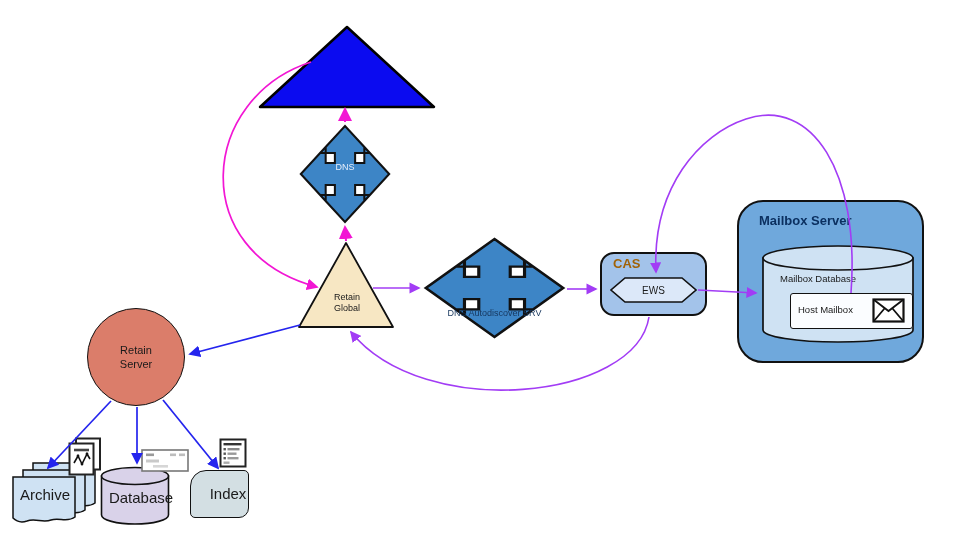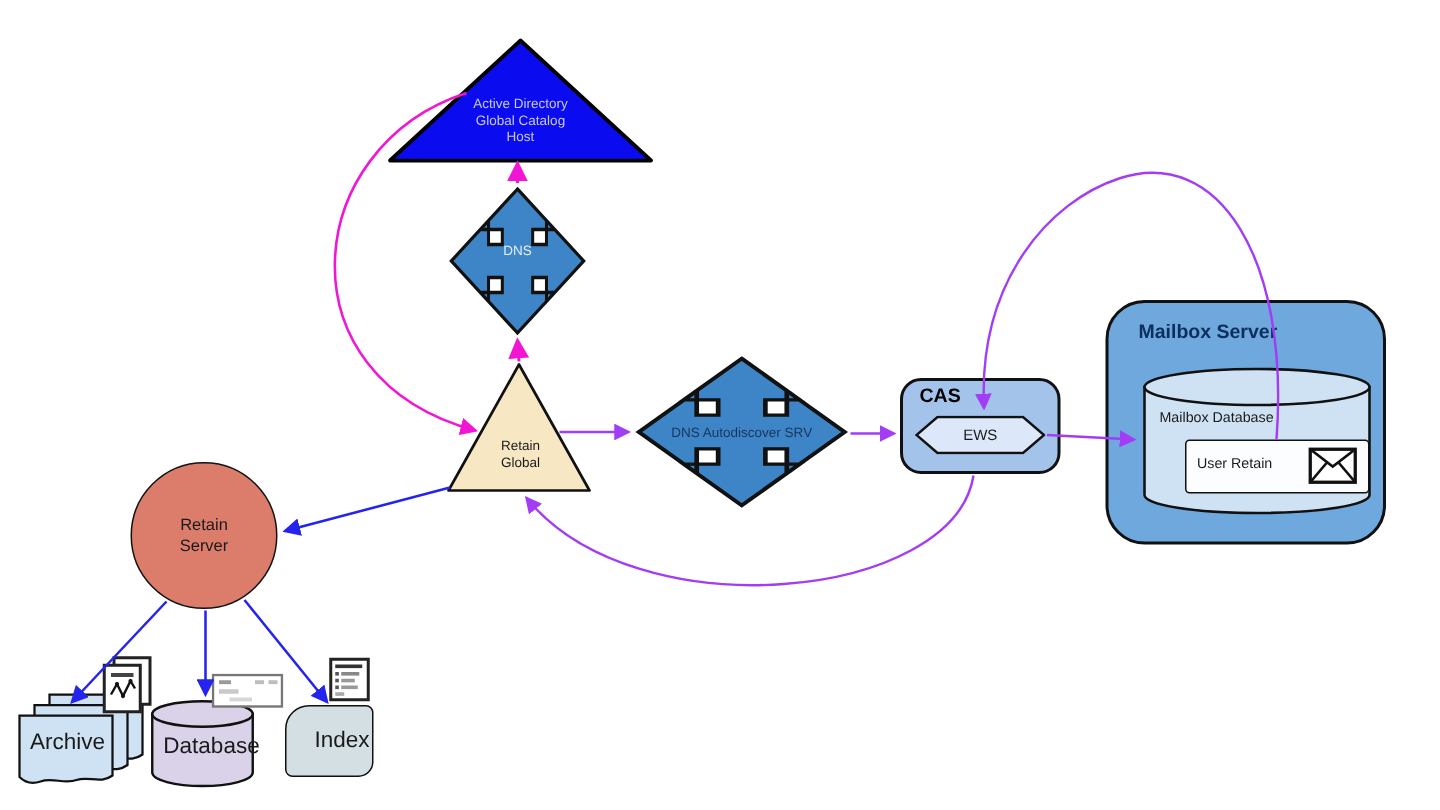--- a/index.html
+++ b/index.html
@@ -9,46 +9,41 @@
   }
   .node{position:absolute;}
   .lbl{
     position:absolute;color:#1a1a1a;text-align:center;
     font-size:15px;line-height:12px;pointer-events:none;
   }
   .lbl.small{font-size:9px;line-height:11px;}
   .lbl.bold-title{font-weight:bold;font-size:13px;text-align:left;}
   .ad-text{color:#c3c8f2;}
   .dns-text{color:#e7eefb;}
-  .srv-text{color:#17375e;}
-  .cas-text{color:#000000;}
+  .srv-text{color:#17375e;margin-top:25px;}
+  .cas-text{color:#a16207;}
   .ms-text{color:#0b3060;}
   .box{position:absolute;box-sizing:border-box;border:2px solid #111;}
   .cas-box{background:#a3c3ea;border-radius:14px;}
   .ms-box{background:#6fa8dc;border-radius:26px;}
   .um-box{background:#fbfdff;border:1.5px solid #111;border-radius:3px;}
   .circle{background:#db7d6a;border:1.5px solid #111;border-radius:50%;}
   .index-card{background:#d3dfe3;border:1.5px solid #111;border-radius:16px 5px 10px 5px;}
   svg{display:block;}
   .connectors{position:absolute;left:0;top:0;pointer-events:none;}
 </style>
 </head>
 <body>
 
 <div class="canvas">
 
   <div class="node" style="left:258px;top:25px;">
     <svg width="178" height="84" viewBox="0 0 178 84">
       <polygon points="89,2 176,82 2,82" fill="#0b0bf0" stroke="#000" stroke-width="2.5" stroke-linejoin="round"></polygon>
     </svg>
-  </div>
-  <div class="lbl small ad-text" style="left:263px;top:64px;width:168px;">
-    <div>Active Directory</div>
-    <div>Global Catalog</div>
-    <div>Host</div>
   </div>
 
   <div class="node" style="left:299px;top:124px;">
     <svg width="92" height="100" viewBox="0 0 100 100" preserveAspectRatio="none">
       <polygon points="50,2 77,29 61,29 61,39 71,39 71,23 98,50 71,77 71,61 61,61 61,71 77,71 50,98 23,71 39,71 39,61 29,61 29,77 2,50 29,23 29,39 39,39 39,29 23,29" fill="#3d85c6" stroke="#111" stroke-width="2.2"></polygon>
     </svg>
   </div>
   <div class="lbl small dns-text" style="left:299px;top:162px;width:92px;">DNS</div>
 
   <div class="node" style="left:297px;top:241px;">
@@ -79,24 +74,24 @@
 
   <div class="box ms-box" style="left:737px;top:200px;width:187px;height:163px;"></div>
   <div class="lbl bold-title ms-text" style="left:759px;top:215px;width:140px;">Mailbox Server</div>
 
   <div class="node" style="left:761px;top:244px;">
     <svg width="154" height="100" viewBox="0 0 154 100">
       <path d="M2 14 V86 A75 12 0 0 0 152 86 V14 Z" fill="#cfe2f3" stroke="#111" stroke-width="1.7"></path>
       <ellipse cx="77" cy="14" rx="75" ry="12" fill="#cfe2f3" stroke="#111" stroke-width="1.7"></ellipse>
     </svg>
   </div>
-  <div class="lbl" style="left:773px;top:273px;width:90px;text-align:left;font-size:9.5px;">Mailbox Database</div>
+  <div class="lbl" style="left:773px;top:273px;width:90px;text-align:center;font-size:9.5px;">Mailbox Database</div>
 
   <div class="box um-box" style="left:790px;top:293px;width:123px;height:36px;"></div>
-  <div class="lbl" style="left:798px;top:304px;width:66px;text-align:left;font-size:9.5px;">User Retain</div>
+  <div class="lbl" style="left:798px;top:304px;width:66px;text-align:left;font-size:9.5px;">Host Mailbox</div>
   <div class="node" style="left:872px;top:298px;">
     <svg width="33" height="25" viewBox="0 0 33 25">
       <rect x="1.5" y="1.5" width="30" height="22" fill="#ffffff" stroke="#111" stroke-width="2.2"></rect>
       <path d="M1.5 1.5 L16.5 13 L31.5 1.5 M1.5 23.5 L12.5 10.5 M31.5 23.5 L20.5 10.5" fill="none" stroke="#111" stroke-width="1.8"></path>
     </svg>
   </div>
 
   <div class="box circle" style="left:87px;top:308px;width:98px;height:98px;"></div>
   <div class="lbl" style="left:87px;top:343px;width:98px;font-size:11px;line-height:14px;">
     <div>Retain</div>

